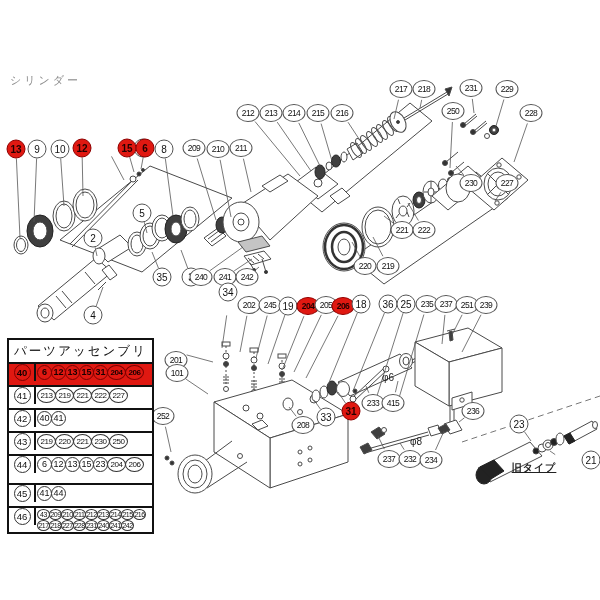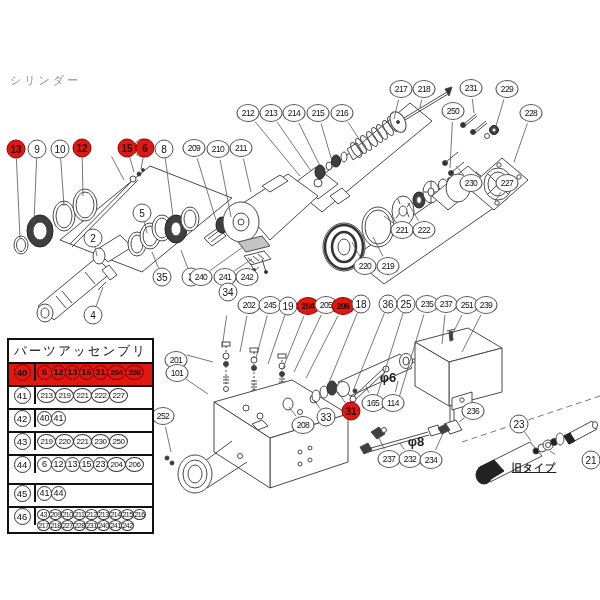--- a/index.html
+++ b/index.html
@@ -18,21 +18,21 @@
   #leaders{z-index:2;}
   #callouts{position:absolute;inset:0;z-index:3;}
   .callout{
     position:absolute;display:flex;align-items:center;justify-content:center;
     border-radius:50%;background:#fff;border:1px solid #555;color:#111;
     box-sizing:border-box;transform:translate(-50%,-50%);line-height:1;
   }
   .callout.d2{width:19px;height:19px;font-size:10px;}
   .callout.d3{width:23px;height:18px;font-size:8.5px;letter-spacing:-0.5px;}
   .callout.red{background:var(--red);border-color:#8f0000;color:#240000;font-weight:bold;}
-  .dlabel{position:absolute;transform:translate(-50%,-50%);font-size:13px;color:#222;z-index:3;white-space:nowrap;font-weight:bold;}
+  .dlabel{position:absolute;transform:translate(-50%,-50%);font-size:10px;color:#222;z-index:3;white-space:nowrap;}
   .dlabel.big{font-size:10px;font-weight:bold;text-decoration:underline;letter-spacing:1px;}
   #parts-table{
     position:absolute;left:7px;top:338px;width:147px;z-index:4;
     border:2px solid #111;background:#fff;box-sizing:border-box;
   }
   .t-header{height:22px;border-bottom:2px solid #111;display:flex;align-items:center;
     justify-content:center;font-size:12.5px;letter-spacing:2px;color:#111;}
   .t-row{display:flex;border-bottom:2px solid #111;align-items:flex-start;min-height:21px;}
   #parts-table .t-row:last-child{border-bottom:none;}
   .t-row:nth-child(6){min-height:27px;}
@@ -392,22 +392,22 @@
     <div class="callout d3" style="left: 427px; top: 304px;">235</div>
     <div class="callout d3" style="left: 446px; top: 304px;">237</div>
     <div class="callout d3" style="left: 467px; top: 305px;">251</div>
     <div class="callout d3" style="left: 486px; top: 305px;">239</div>
     <div class="callout d3" style="left: 176px; top: 352px; margin-top: 8px;">201</div>
     <div class="callout d3" style="left: 177px; top: 373px;">101</div>
     <div class="callout d3" style="left: 163px; top: 416px;">252</div>
     <div class="callout d3" style="left: 303px; top: 425px;">208</div>
     <div class="callout d2" style="left: 326px; top: 417px;">33</div>
     <div class="callout d2 red" style="left: 351px; top: 411px;">31</div>
-    <div class="callout d3" style="left: 373px; top: 403px;">165</div>
-    <div class="callout d3" style="left: 393px; top: 403px;">114</div>
+    <div class="callout d3" style="left: 373px; top: 403px;">233</div>
+    <div class="callout d3" style="left: 393px; top: 403px;">415</div>
     <div class="callout d3" style="left: 473px; top: 411px;">236</div>
     <div class="callout d3" style="left: 389px; top: 459px;">237</div>
     <div class="callout d3" style="left: 410px; top: 459px;">232</div>
     <div class="callout d3" style="left: 431px; top: 460px;">234</div>
     <div class="callout d2" style="left: 519px; top: 424px;">23</div>
     <div class="callout d2" style="left: 563px; top: 460px; margin-left: 28px;">21</div>
     <div class="dlabel" style="left: 388px; top: 377px;">φ6</div>
     <div class="dlabel" style="left: 416px; top: 441px;">φ8</div>
     <div class="dlabel big" style="left: 534px; top: 468px;">旧タイプ</div>
   </div>

